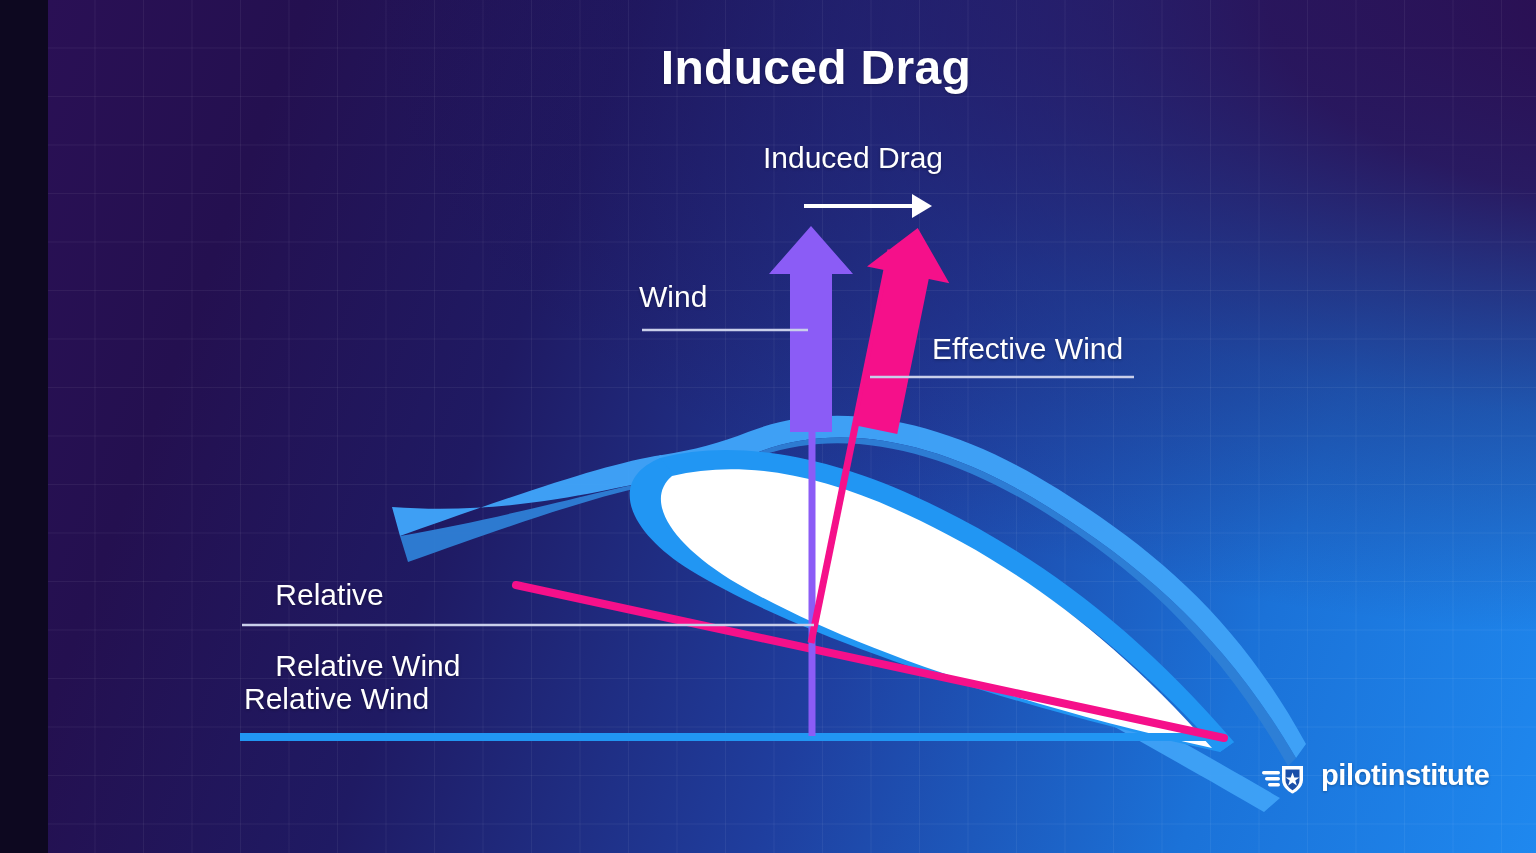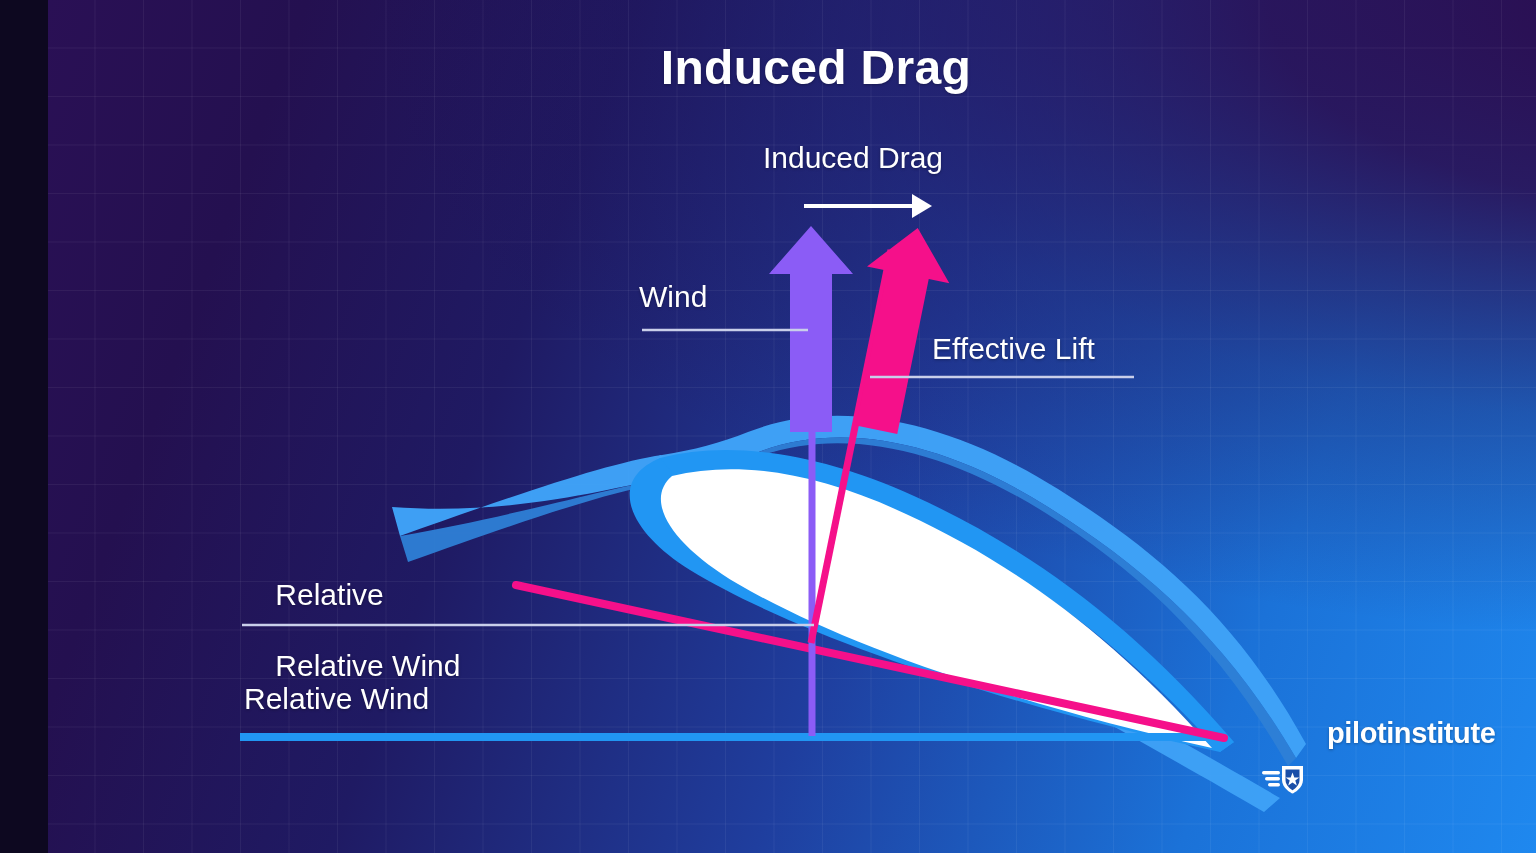--- a/index.html
+++ b/index.html
@@ -19,21 +19,21 @@
       background-size:48.5px 48.5px;background-position:-2px -1px;}
   svg.layer{position:absolute;inset:0;width:1536px;height:853px;}
   .txt{position:absolute;color:#ffffff;white-space:pre;line-height:1.18;
        text-shadow:0 1px 3px rgba(0,0,0,0.30);}
   #title{left:0;right:0;top:40px;text-align:center;font-size:48px;font-weight:bold;letter-spacing:.3px;}
   #drag-lbl{left:0;width:1536px;top:140px;text-align:center;font-size:30px;padding-left:74px;box-sizing:border-box;}
   #lift-lbl{left:591px;top:279px;font-size:30px;}
   #eff-lift-lbl{left:884px;top:331px;font-size:30px;}
   #erw-lbl{left:194px;top:542px;font-size:30px;}
   #rw-lbl{left:196px;top:681px;font-size:30px;}
-  #logo{position:absolute;left:1212px;top:716px;display:flex;align-items:flex-end;gap:15px;}
+  #logo{position:absolute;left:1212px;top:758px;display:flex;align-items:flex-end;gap:9px;}
   #logo .mark{position:relative;width:52px;height:34px;}
   #logo .wordmark{color:#fff;font-size:29px;font-weight:bold;letter-spacing:-0.4px;
                   text-shadow:0 1px 3px rgba(0,0,0,0.3);}
 </style>
 </head>
 <body>
 
 <div id="stage">
 
   <div id="bg"></div>
@@ -138,21 +138,21 @@
                L30.5 22.5 L26.2 25.4 L27.7 20.6 L23.7 17.6 L28.7 17.4 Z" fill="#ffffff"></path>
     </g>
   </svg>
 
   <div class="txt" id="title">Induced Drag</div>
 
   <div class="txt" id="drag-lbl">Induced Drag</div>
 
   <div class="txt" id="lift-lbl">Wind</div>
 
-  <div class="txt" id="eff-lift-lbl">Effective Lift</div>
+  <div class="txt" id="eff-lift-lbl">Effective Wind</div>
 
   <div class="txt" id="erw-lbl">
     <span>Relative</span><br>
     <span>Relative Wind</span>
   </div>
 
   <div class="txt" id="rw-lbl">Relative Wind</div>
 
   <div id="logo">
     <div class="mark"></div>

